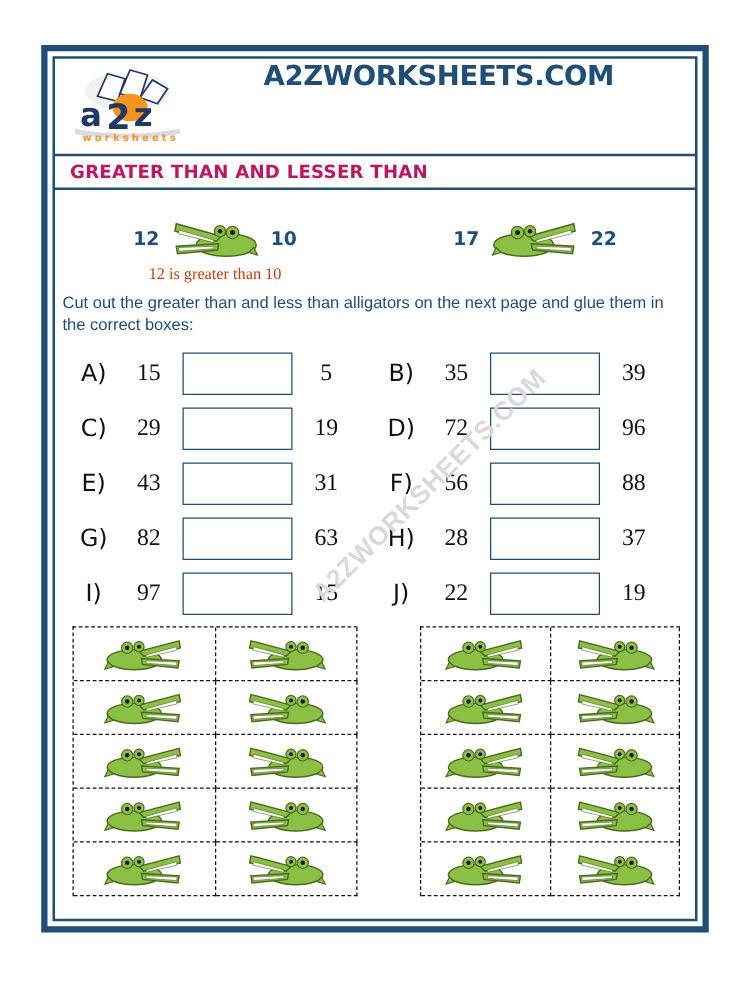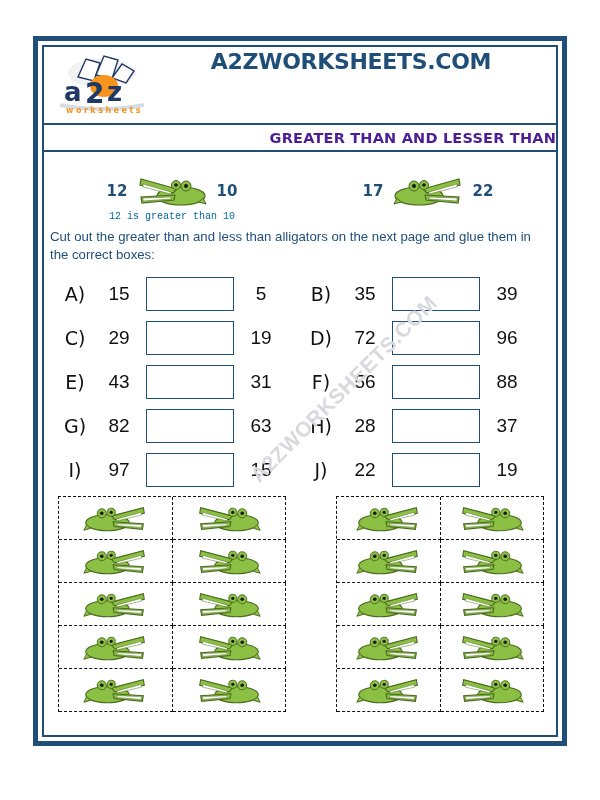--- a/index.html
+++ b/index.html
@@ -31,53 +31,53 @@
   .flabel{margin-right:2px;}
   .fline{border-bottom:1px solid #333;height:11px;}
   .f-name{width:232px;}
   .f-roll{width:96px;}
   .f-class{width:86px;}
   .f-section{width:82px;}
   .f-date{width:92px;}
   .gap{width:10px;}
   
   .heading{
-    text-align:right;font-size:14.5px;font-weight:bold;color:#4c1d95;
-    padding:5px 0 4px;border-bottom:2px solid #1f4e79;
+    text-align:left;font-size:14.5px;font-weight:bold;color:#be185d;
+    padding:5px 12px 4px;border-bottom:2px solid #1f4e79;
     font-family:"DejaVu Sans",sans-serif;letter-spacing:0.2px;
   }
   
   .examples{display:flex;padding:20px 0 2px;}
   .example{flex:1;text-align:center;}
   .ex-row{display:flex;align-items:center;justify-content:center;height:38px;}
   .ex-num{
     font-size:15px;font-weight:bold;color:#1f4e79;width:40px;
     font-family:"DejaVu Sans",sans-serif;
   }
   .ex-gator{width:70px;height:36px;}
   .ex-caption{
-    font-size:10px;color:#0369a1;margin-top:1px;
-    font-family:Liberation Mono, monospace;
+    font-size:13px;color:#c2410c;margin-top:1px;
+    font-family:Liberation Serif, serif;
   }
   
   .instructions{
     font-size:13.2px;color:#1f4e79;line-height:1.35;
     padding:4px 12px 6px 6px;
   }
   
   .problems{padding:2px 10px 0 10px;}
   .prow{display:flex;align-items:center;height:44px;}
   .phalf{flex:1;display:flex;align-items:center;}
   .plabel{
     width:42px;text-align:center;font-size:19px;color:#111;
     font-family:"DejaVu Sans",sans-serif;
   }
   .pnum{
     width:46px;text-align:center;font-size:19px;color:#111;
-    font-family:Liberation Sans, sans-serif;
+    font-family:Liberation Serif, serif;
   }
   .pbox{
     width:88px;height:34px;border:1.3px solid #1f4e79;background:#fff;
     margin:0 4px;box-sizing:border-box;
   }
   
   .cutwrap{display:flex;justify-content:space-between;padding:4px 12px 0 14px;}
   .cutgrid{
     width:228px;border-top:1.4px dashed #111;border-left:1.4px dashed #111;
     box-sizing:border-box;

